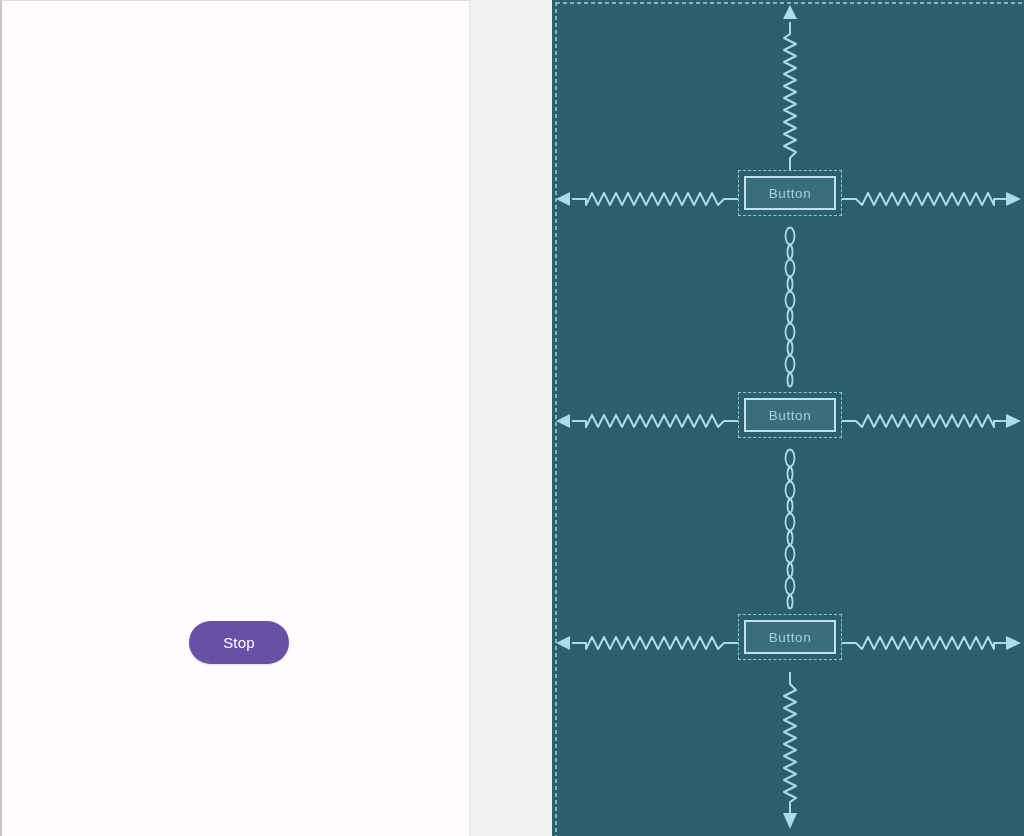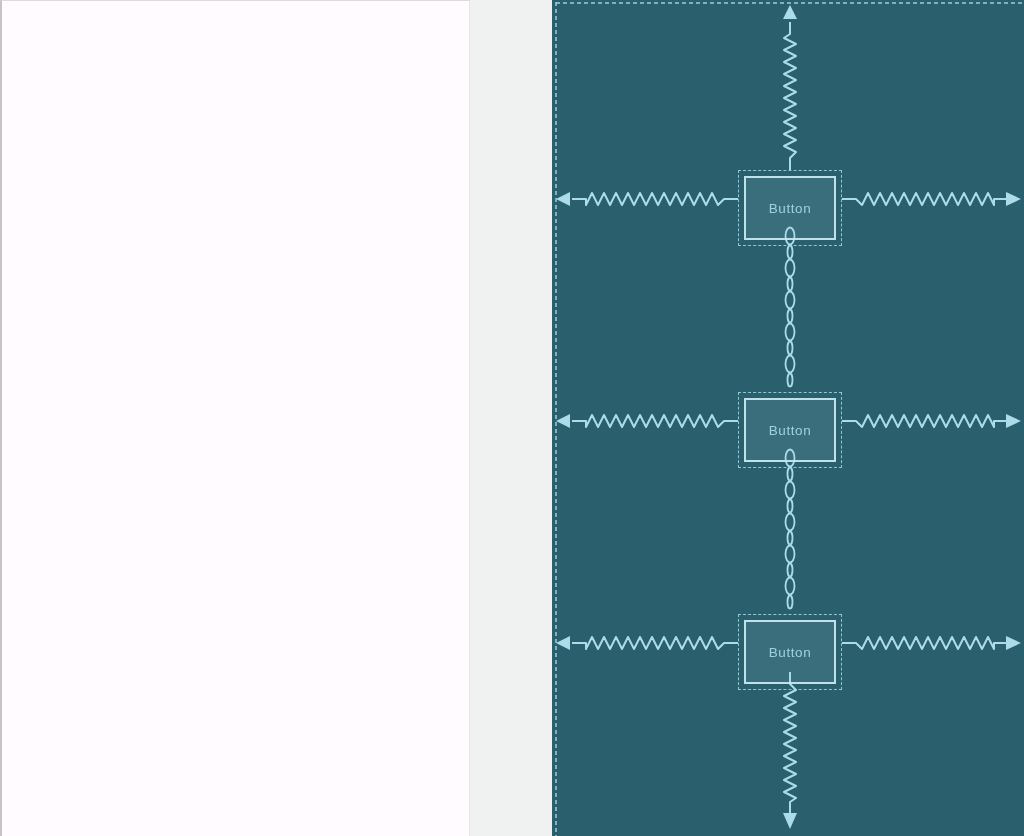--- a/index.html
+++ b/index.html
@@ -35,21 +35,21 @@
   }
 
   
   .blueprint-surface {
     position:absolute; left:552px; top:0; width:472px; height:836px;
     background:#2A5F6D;
   }
   .blueprint-surface svg { position:absolute; left:0; top:0; }
 
   .bp-widget {
-    position:absolute; left:186px; width:104px; height:76px;
+    position:absolute; left:186px; width:104px; height:46px;
     border:1px dashed rgba(166,217,228,0.85);
     cursor:pointer;
   }
   .bp-widget.w1 { top:170px; }
   .bp-widget.w2 { top:392px; }
   .bp-widget.w3 { top:614px; }
   .bp-widget-inner {
     position:absolute; left:5px; top:5px; right:5px; bottom:5px;
     border:2px solid rgba(198,232,240,0.95);
     background:rgba(173,220,230,0.13);
@@ -58,20 +58,21 @@
   .bp-label {
     color:#9FD2DE; font-size:13.5px; letter-spacing:0.6px;
   }
 </style>
 </head>
 <body>
 
 <div class="stage">
 
   <section class="design-surface">
+    <button class="pill stop">Stop</button>
   </section>
 
   <div class="surface-gap"></div>
 
   <section class="blueprint-surface">
     <svg id="bp-svg" width="472" height="836" viewBox="552 0 472 836">
         <line x1="556" y1="2" x2="556" y2="836" stroke="rgba(171,220,231,0.9)" stroke-width="1.5" stroke-dasharray="4 3"></line>
         <line x1="556" y1="3" x2="1024" y2="3" stroke="rgba(171,220,231,0.9)" stroke-width="1.5" stroke-dasharray="4 3"></line>
         <polyline points="738,199 724,199 718,205 712,193 706,205 700,193 694,205 688,193 682,205 676,193 670,205 664,193 658,205 652,193 646,205 640,193 634,205 628,193 622,205 616,193 610,205 604,193 598,205 592,193 586,205 586,199 572,199" fill="none" stroke="#ABDCE7" stroke-width="2" stroke-linejoin="round"></polyline>
         <polygon points="570,192 570,206 556,199" fill="#ABDCE7"></polygon>

